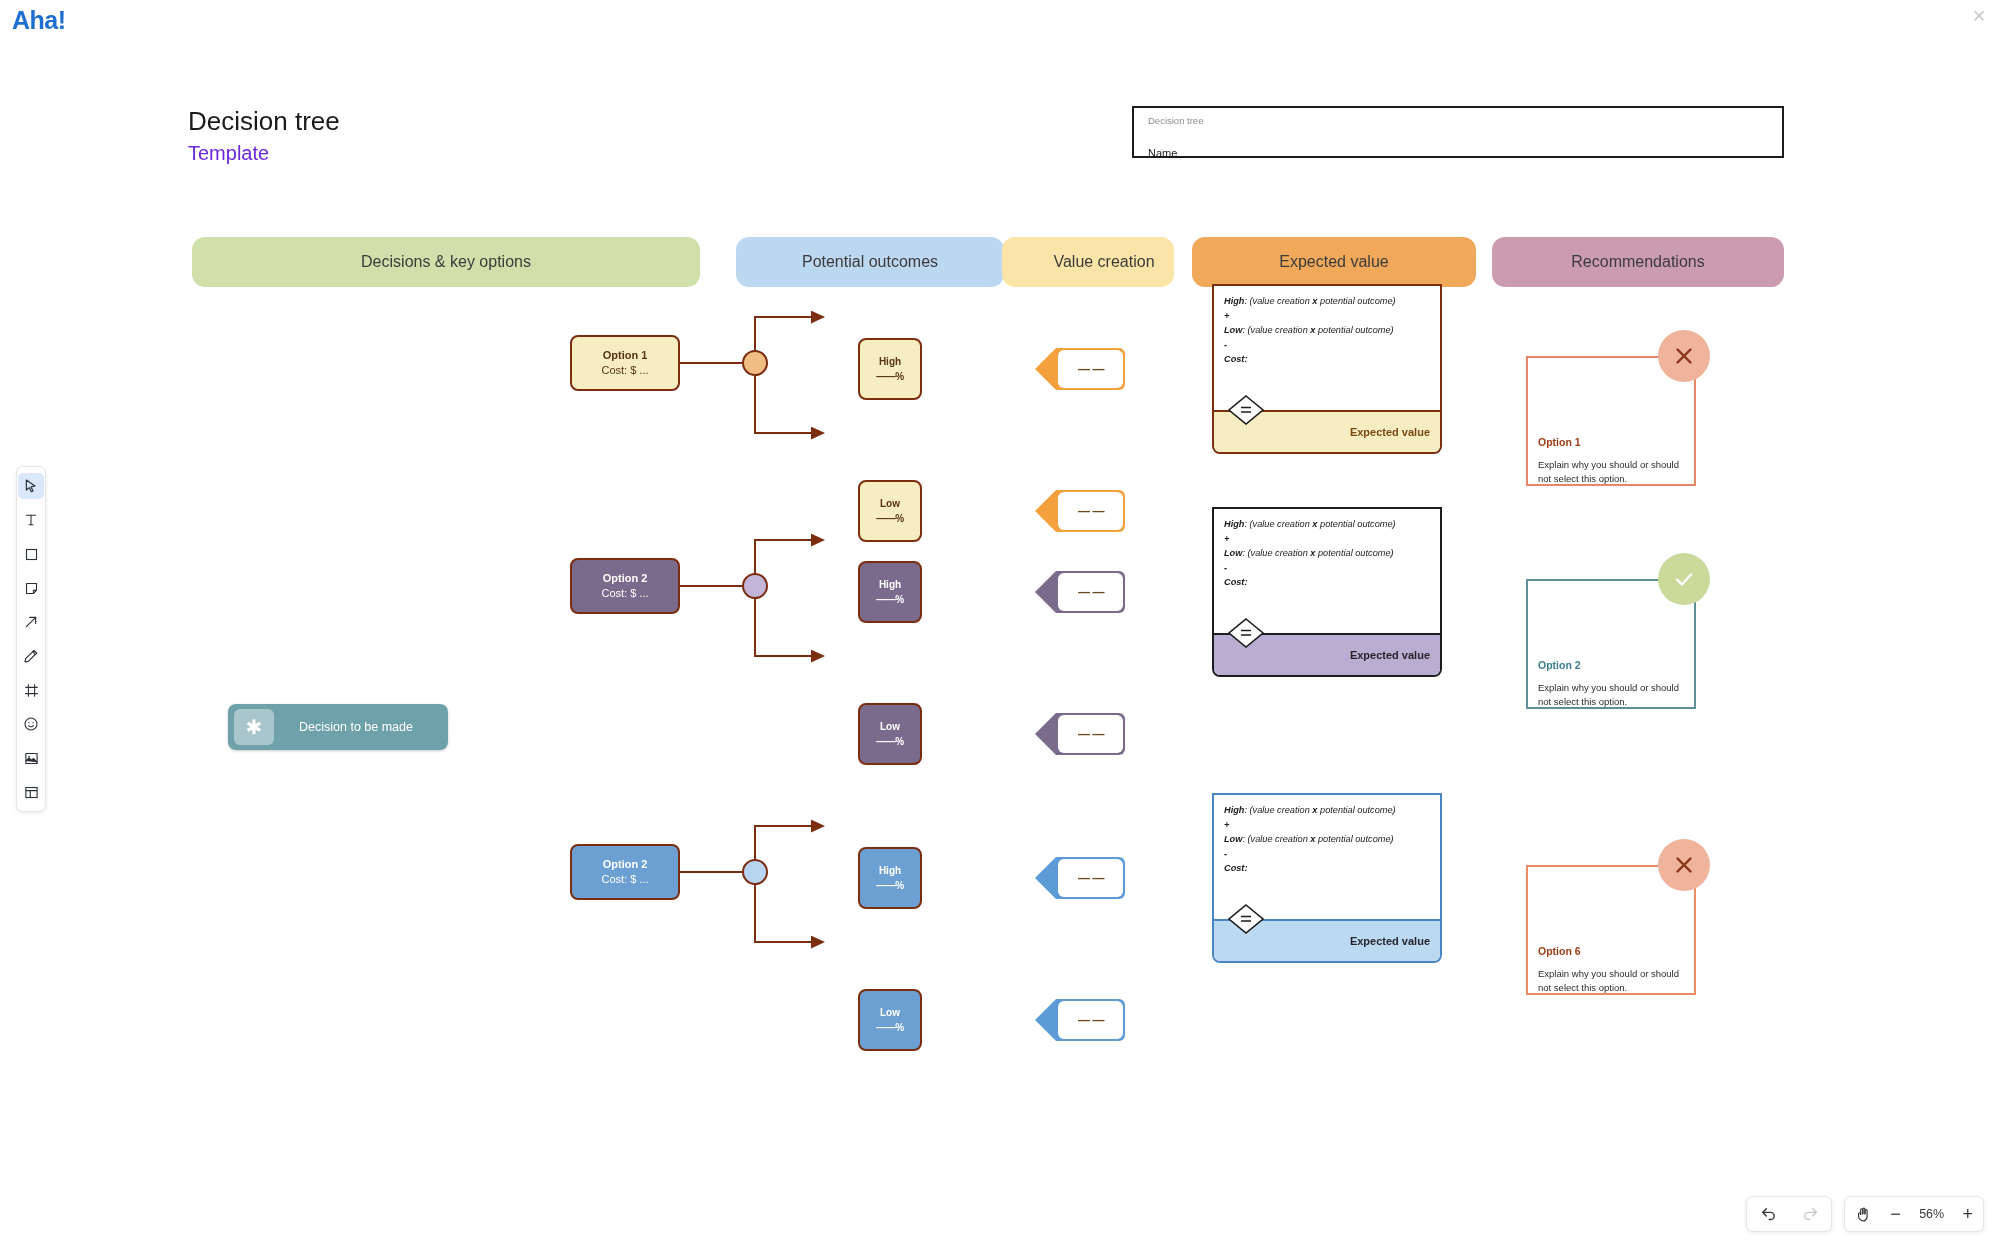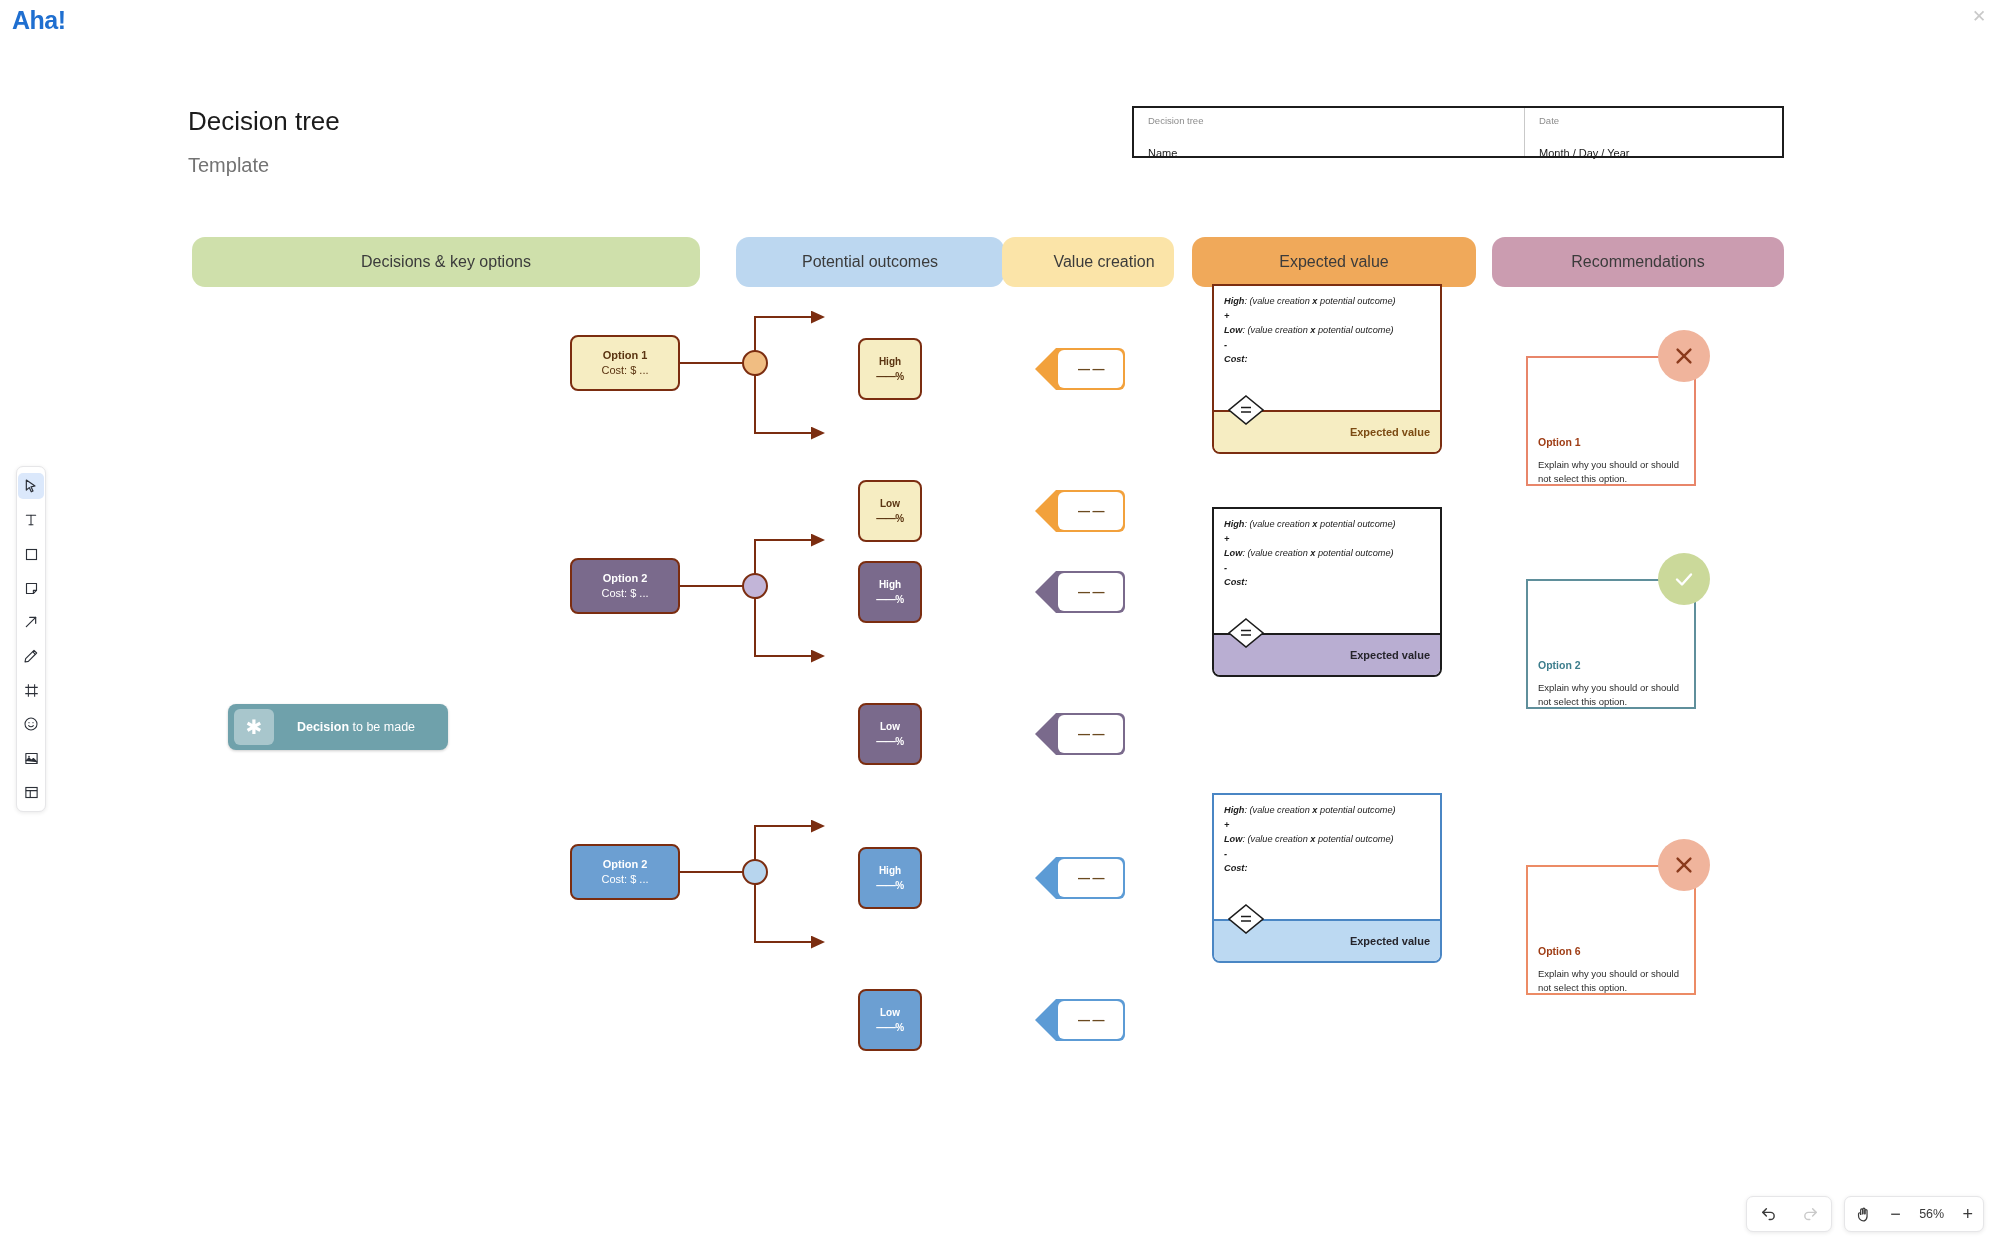--- a/index.html
+++ b/index.html
@@ -45,21 +45,21 @@
   .tool.active { background: #dbe8fb; }
   .tool svg { display: block; }
 
   
   .page-title {
     position: absolute; left: 188px; top: 106px;
     font-size: 26px; color: #1b1b1b;
   }
   .page-sub {
     position: absolute; left: 188px; top: 142px;
-    font-size: 20px; color: #737373; margin-top: 12px;
+    font-size: 20px; color: #6d28d9;
   }
 
   
   .meta-box {
     position: absolute; left: 1132px; top: 106px;
     width: 652px; height: 52px;
     border: 2px solid #1c1c1c; background: #fff;
     display: flex;
   }
   .meta-cell { padding: 7px 14px 0 14px; position: relative; }
@@ -160,21 +160,21 @@
   .decision-chip .chip-icon {
     width: 40px; height: 36px; margin-left: 6px;
     background: #a8c6cc; border-radius: 6px;
     display: flex; align-items: center; justify-content: center;
     color: #fff; font-size: 20px; line-height: 1;
   }
   .decision-chip .chip-text {
     flex: 1; text-align: center; color: #ffffff; font-size: 12.5px;
     padding-right: 10px;
   }
-  .decision-chip .chip-text b { font-weight: bold; }
+  .decision-chip .chip-text b { font-weight: normal; }
 
   
   .hist-group, .zoom-group {
     position: absolute; bottom: 18px; height: 36px;
     background: #fff; border: 1px solid #e6e6e8; border-radius: 7px;
     box-shadow: 0 1px 4px rgba(0,0,0,.09);
     display: flex; align-items: center;
   }
   .hist-group { right: 168px; width: 86px; justify-content: space-around; }
   .zoom-group { right: 16px; width: 140px; justify-content: space-between; padding: 0 10px; }
@@ -255,24 +255,20 @@
       </div>
     </div>
 
   <div class="page-title">Decision tree</div>
   <div class="page-sub">Template</div>
 
   <div class="meta-box">
     <div class="meta-cell left">
       <div class="meta-label">Decision tree</div>
       <div class="meta-value">Name</div>
-    </div>
-    <div class="meta-cell right">
-      <div class="meta-label">Date</div>
-      <div class="meta-value">Month / Day / Year</div>
     </div>
   </div>
 
   <div id="columns">
       <div class="col-bar" style="left: 192px; width: 508px; background: rgb(207, 224, 171);">
         <span>Decisions &amp; key options</span>
       </div>
       <div class="col-bar" style="left: 736px; width: 268px; background: rgb(188, 215, 240); align-items: center;">
         <span>Potential outcomes</span>
       </div>

